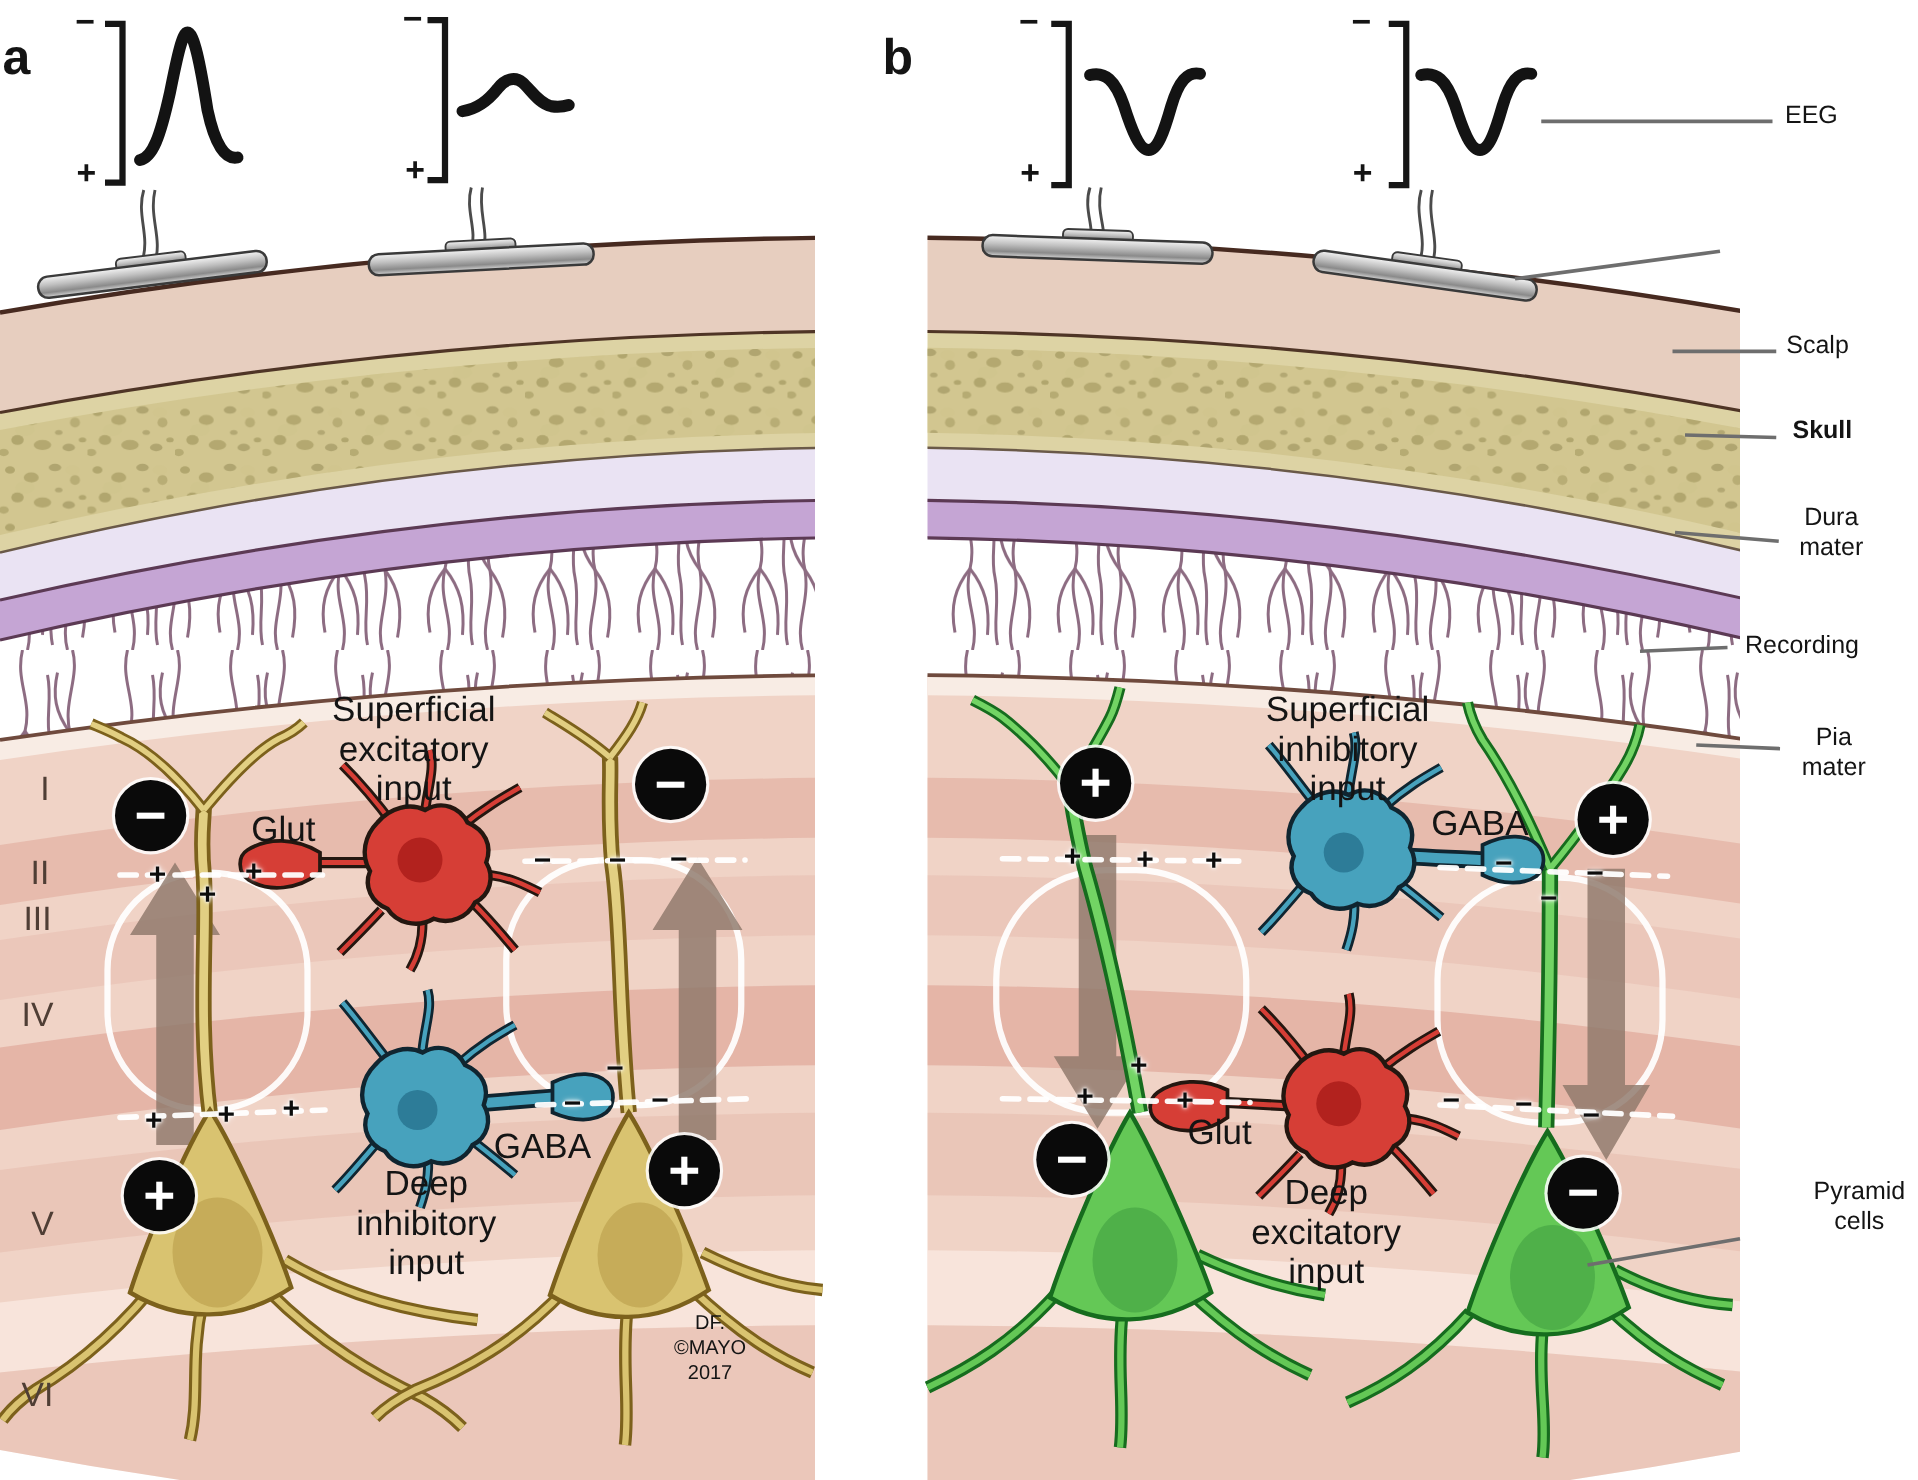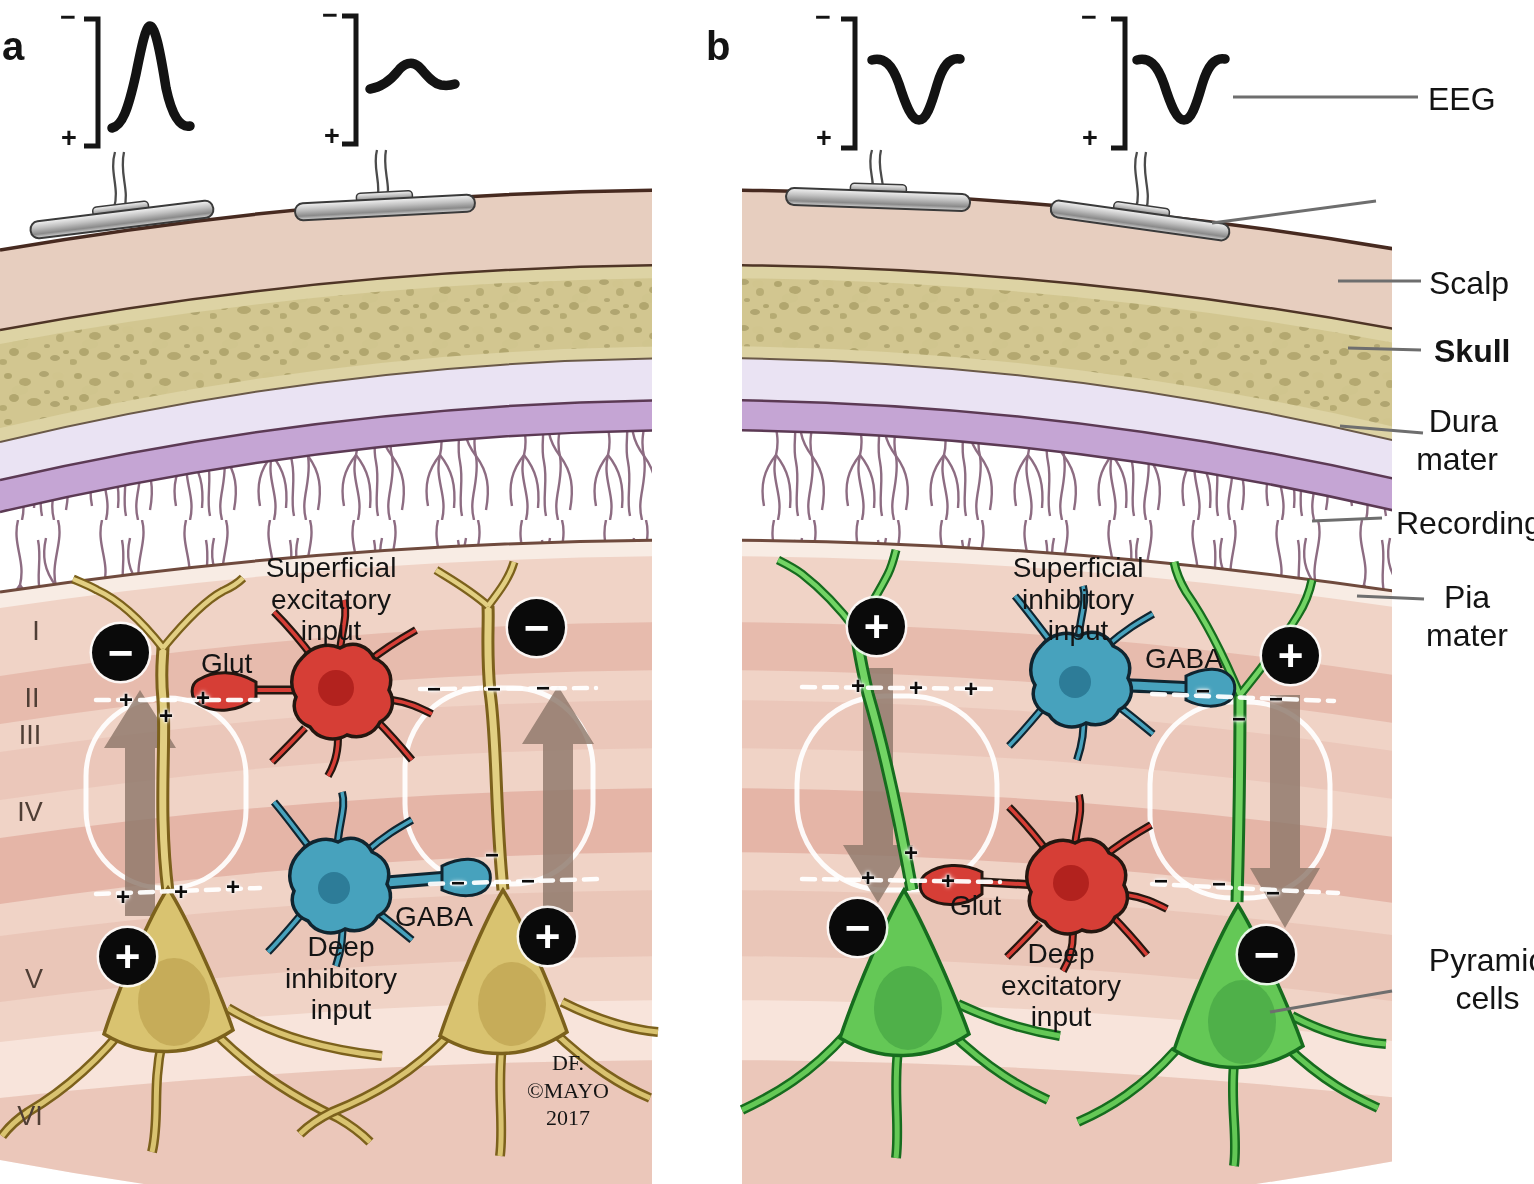--- a/index.html
+++ b/index.html
@@ -8,22 +8,22 @@
   #art{position:absolute;left:0;top:0;z-index:1;}
   .t{position:absolute;z-index:3;color:#141414;}
   .c{text-align:center;white-space:pre-line;}
   .pl{font-weight:bold;font-size:40px;}
   .sign{font-size:27px;font-weight:bold;width:36px;text-align:center;}
   .pole{width:57px;height:57px;border-radius:50%;background:#0a0a0a;color:#ffffff;
         font-weight:bold;font-size:44px;line-height:1;display:flex;align-items:center;
         justify-content:center;box-shadow:0 0 0 2.5px rgba(255,255,255,.85);}
   .rn{font-size:27px;color:#4f3e35;width:44px;text-align:center;}
   .lbl{font-size:28px;line-height:1.13;}
-  .rlbl{font-size:32px;line-height:1.2;}
-  .wm{font-size:22px;line-height:1.25;font-family:Liberation Serif, serif;}
+  .rlbl{font-size:20px;line-height:1.2;}
+  .wm{font-size:16px;line-height:1.25;}
   .mark{position:absolute;transform:translate(-50%,-50%);font-weight:bold;font-size:24px;
         color:#0c0c0c;z-index:4;
         text-shadow:0 0 5px #fff,0 0 3px #fff,0 0 2px #fff;}
   .markbed{position:absolute;inset:0;z-index:4;pointer-events:none;}
 </style>
 </head>
 <body>
 
 <div id="stage">
 
@@ -398,21 +398,21 @@
 input</div>
 <div class="t lbl" style="left:1145px;top:643px;">GABA</div>
 <div class="t lbl" style="left:950px;top:890px;">Glut</div>
 <div class="t lbl c" style="left:951px;top:938px;width:220px;">Deep
 excitatory
 input</div>
 
 <div class="t rlbl" style="left:1428px;top:80px;">EEG</div>
 <div class="t rlbl" style="left:1429px;top:264px;">Scalp</div>
 <div class="t rlbl" style="left:1434px;top:332px;font-weight:bold;">Skull</div>
-<div class="t rlbl c" style="left:1360px;top:402px;width:138px;text-align:right;">Dura
+<div class="t rlbl c" style="left:1396px;top:402px;width:138px;">Dura
 mater</div>
 <div class="t rlbl" style="left:1396px;top:504px;">Recording</div>
 <div class="t rlbl c" style="left:1400px;top:578px;width:134px;">Pia
 mater</div>
 <div class="t rlbl c" style="left:1415px;top:941px;width:145px;">Pyramid
 cells</div>
 
 <div class="markbed">
       <span class="mark" style="left: 126px; top: 700px;">+</span>
       <span class="mark" style="left: 166px; top: 716px;">+</span>

